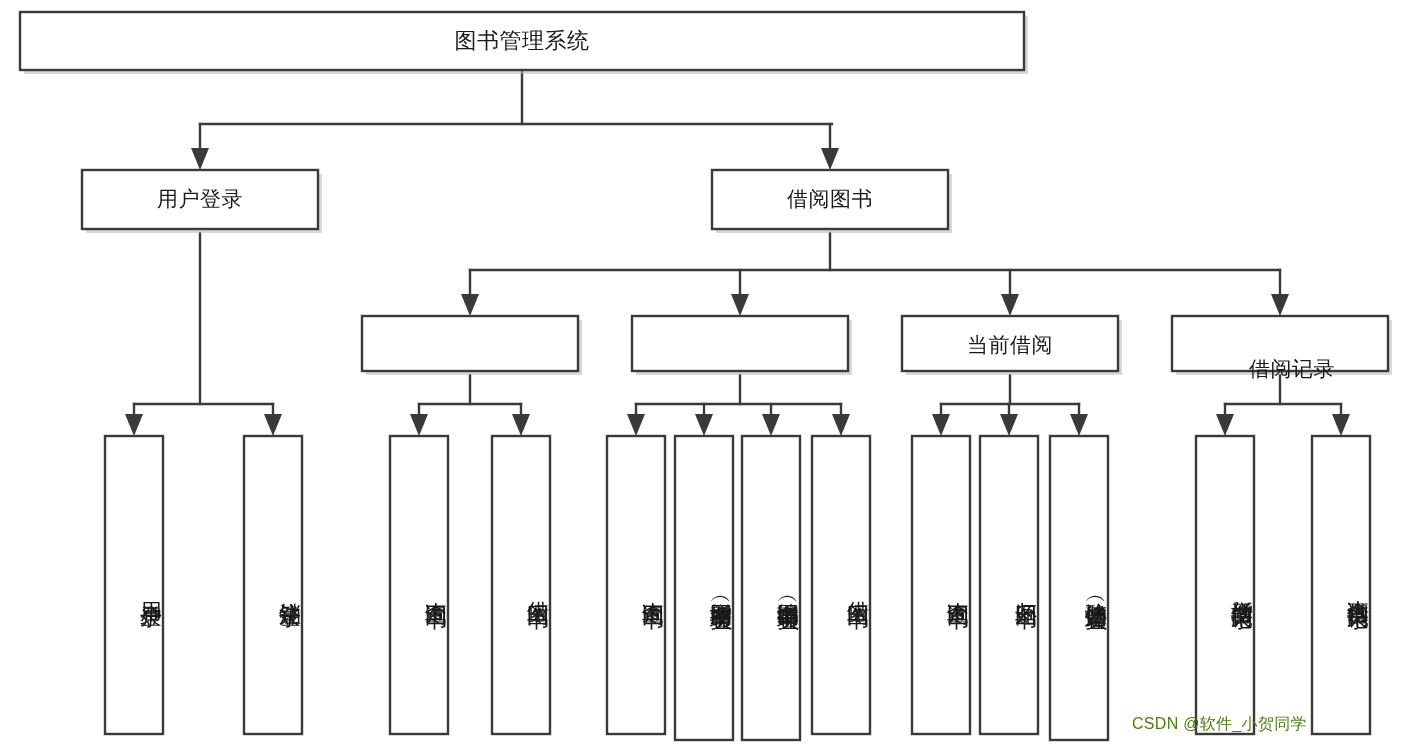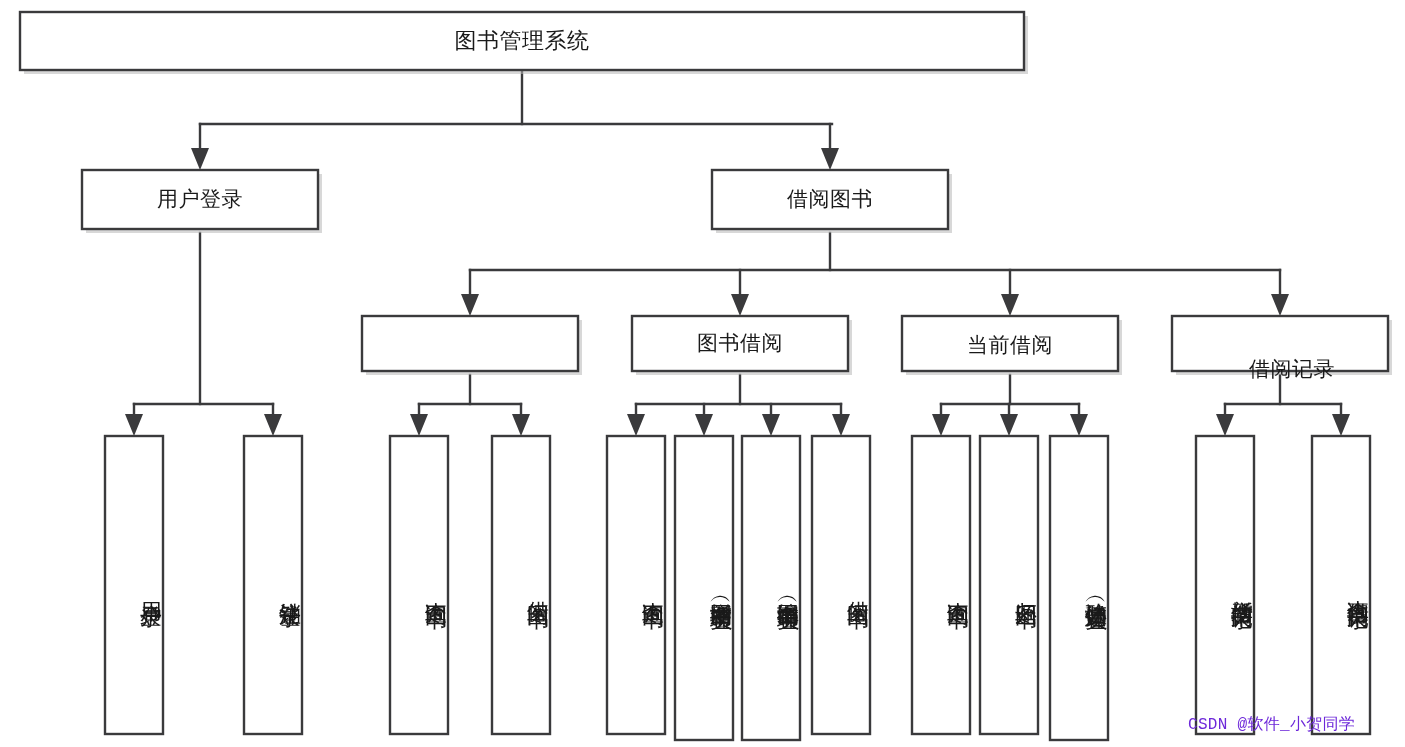--- a/index.html
+++ b/index.html
@@ -71,25 +71,25 @@
     align-items: flex-start;
     justify-content: center;
     padding-top: 6px;
   }
   .node-label.vert.tall {
     padding-top: 2px;
     letter-spacing: 1px;
   }
   .watermark {
     position: absolute;
-    left: 1188px;
+    left: 1132px;
     top: 714px;
     font-size: 16px;
-    color: #6d28d9;
-    font-family: Liberation Mono, monospace;
+    color: #4d7c0f;
+    font-family: Liberation Sans, sans-serif;
     white-space: nowrap;
     letter-spacing: 0.3px;
   }
 </style>
 </head>
 <body>
 
 <div id="diagram-root">
 
   <svg id="diagram-svg" viewBox="0 0 1405 747" xmlns="http://www.w3.org/2000/svg">
@@ -207,21 +207,20 @@
       <rect class="node-box" x="1196" y="436" width="58" height="298"></rect>
       <rect class="node-box" x="1312" y="436" width="58" height="298"></rect>
     </g>
   </svg>
 
   <div class="node-label horiz root" style="left:20px; top:12px; width:1004px; height:58px;">图书管理系统</div>
 
   <div class="node-label horiz" style="left:82px; top:170px; width:236px; height:59px;">用户登录</div>
   <div class="node-label horiz" style="left:712px; top:170px; width:236px; height:59px;">借阅图书</div>
 
-  <div class="node-label horiz" style="left:632px; top:316px; width:216px; height:55px;">图书借阅</div>
   <div class="node-label horiz" style="left:902px; top:316px; width:216px; height:58px;">当前借阅</div>
   <div class="node-label horiz" style="left:1168px; top:316px; width:248px; height:55px;margin-top:26px;">借阅记录</div>
 
   <div class="node-label vert" style="left:105px; top:436px; width:58px; height:298px;">用户登录</div>
   <div class="node-label vert" style="left:244px; top:436px; width:58px; height:298px;">注销登录</div>
 
   <div class="node-label vert" style="left:390px; top:436px; width:58px; height:298px;">查询图书</div>
   <div class="node-label vert" style="left:492px; top:436px; width:58px; height:298px;">借阅图书</div>
 
   <div class="node-label vert" style="left:607px; top:436px; width:58px; height:298px;">查询图书</div>

